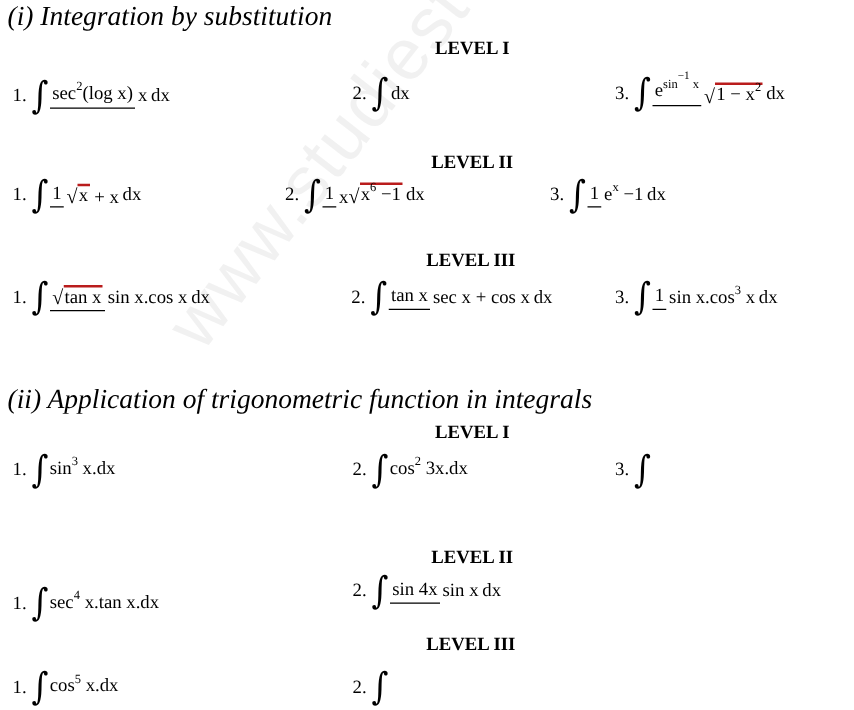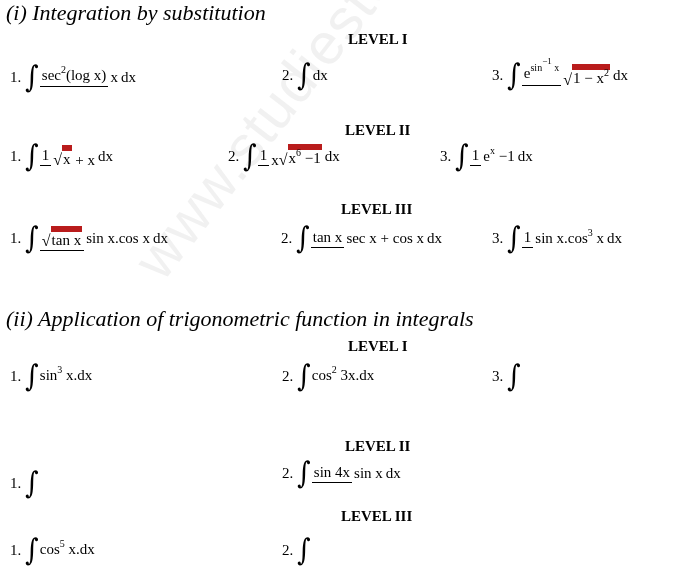--- a/index.html
+++ b/index.html
@@ -12,21 +12,21 @@
   .num { margin-right:4px; }
   .int { font-size:26px; line-height:26px; transform:scaleY(1.15); display:inline-block; margin-right:1px; font-family:"DejaVu Serif", serif; font-weight:normal; }
   .frac { display:inline-flex; flex-direction:row; align-items:center; vertical-align:middle; }
   .frac .top { padding:0 2px 1px 2px; border-bottom:1px solid #000; line-height:17px; }
   .frac .bot { padding:1px 2px 0 2px; line-height:17px; }
   .dx { margin-left:1px; }
   sup { font-size:10px; vertical-align:0; position:relative; top:-7px; }
   .sup-small { font-size:9px; }
   .sqrt { display:inline-flex; align-items:flex-end; }
   .sqrt .rad { font-size:16px; }
-  .sqrt .under { border-top:6px solid #b91c1c; padding:0 1px; }
+  .sqrt .under { border-top:2px solid #b91c1c; padding:0 1px; }
   .watermark { position:absolute; left:120px; top:250px; font-family:"Liberation Sans", sans-serif;
                font-size:58px; color:rgba(180,180,180,0.18); transform:rotate(-52deg);
                transform-origin:left top; white-space:nowrap; pointer-events:none; letter-spacing:1px; }
 </style>
 </head>
 <body>
 
 <div class="watermark">www.studiestoday.com</div>
 
 <div class="abs section-title" style="left:6px; top:1px;">(i) Integration by substitution</div>
@@ -154,20 +154,21 @@
 <div class="abs item" style="left:492px; top:363px;">
   <span class="num">3.</span>
   <span class="int">∫</span>
 </div>
 
 <div class="abs level" style="left:345px; top:438px;">LEVEL II</div>
 
 <div class="abs item" style="left:10px; top:470px;">
   <span class="num">1.</span>
   <span class="int">∫</span>
+  <span><span>sec</span><sup>4</sup><span> x.tan x.dx</span></span>
 </div>
 
 <div class="abs item" style="left:282px; top:460px;">
   <span class="num">2.</span>
   <span class="int">∫</span>
   <span class="frac">
     <span class="top">sin 4x</span>
     <span class="bot">sin x</span>
   </span>
   <span class="dx">dx</span>

